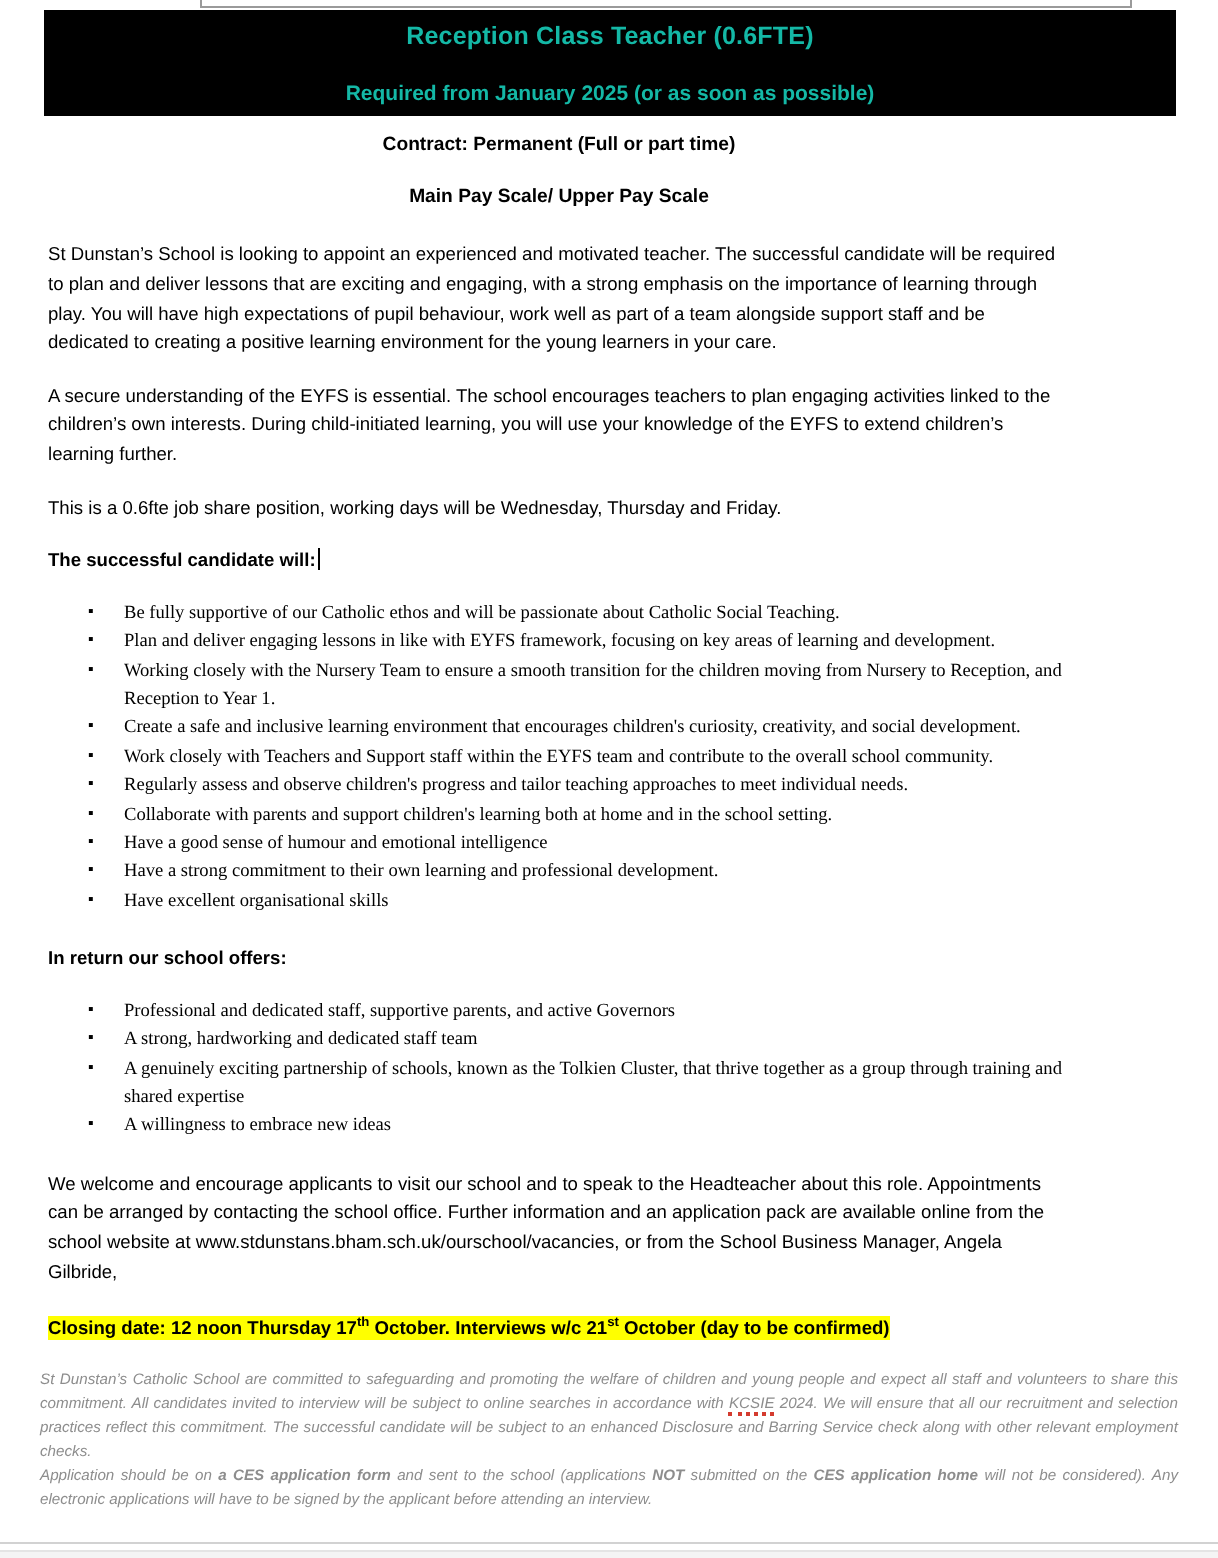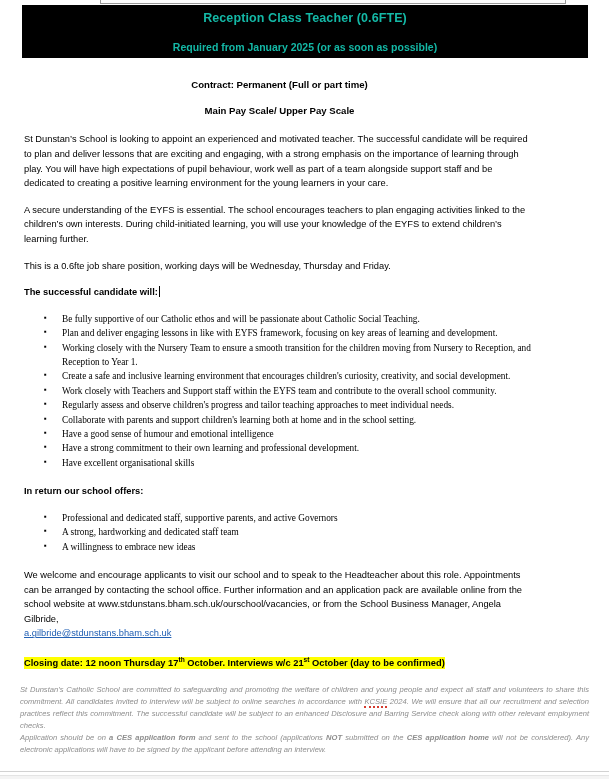--- a/index.html
+++ b/index.html
@@ -51,21 +51,21 @@
     font-size: 10.5px;
     font-weight: bold;
     line-height: 14px;
     margin-top: 14px;
   }
 
   
   .page {
     position: absolute;
     left: 0;
-    top: 70px;
+    top: 58px;
     width: 549px;
     padding: 0 14px 0 24px;
     box-sizing: border-box;
     font-size: 9.3px;
     line-height: 14.2px;
   }
 
   .center-line {
     text-align: center;
     font-weight: bold;
@@ -223,28 +223,26 @@
     <li>Have excellent organisational skills</li>
   </ul>
 
   <div class="spacer-14"></div>
   <p class="lead-bold">In return our school offers:</p>
 
   <div class="spacer-12"></div>
   <ul class="bullets">
     <li>Professional and dedicated staff, supportive parents, and active Governors</li>
     <li>A strong, hardworking and dedicated staff team</li>
+    <li>A genuinely exciting partnership of schools, known as the Tolkien Cluster, that thrive together as a group through training and shared expertise</li>
     <li>A willingness to embrace new ideas</li>
   </ul>
 
   <div class="spacer-14"></div>
   <p class="body-par">We welcome and encourage applicants to visit our school and to speak to the Headteacher about this role.  Appointments can be arranged by contacting the school office. Further information and an application pack are available online from the school website at www.stdunstans.bham.sch.uk/ourschool/vacancies, or from the School Business Manager, Angela Gilbride,</p>
-  <p class="body-par">
-    <a class="mail-link" href="#">a.gilbride@stdunstans.bham.sch.uk</a>
-  </p>
 
   <div class="spacer-12"></div>
   <p class="highlight-line">
     <span class="hl"><span>Closing date: 12 noon Thursday 17</span><sup>th</sup><span> October.  Interviews w/c 21</span><sup>st</sup><span> October (day to be confirmed)</span></span>
   </p>
 
 </div>
 
 <div class="footer">
   <p><span>St Dunstan’s Catholic School are committed to safeguarding and promoting the welfare of children and young people and expect all staff and volunteers to share this commitment. All candidates invited to interview will be subject to online searches in accordance with </span><span class="misspelled">KCSIE</span><span> 2024. We will ensure that all our recruitment and selection practices reflect this commitment.  The successful candidate will be subject to an enhanced Disclosure and Barring Service check along with other relevant employment checks.</span></p>

